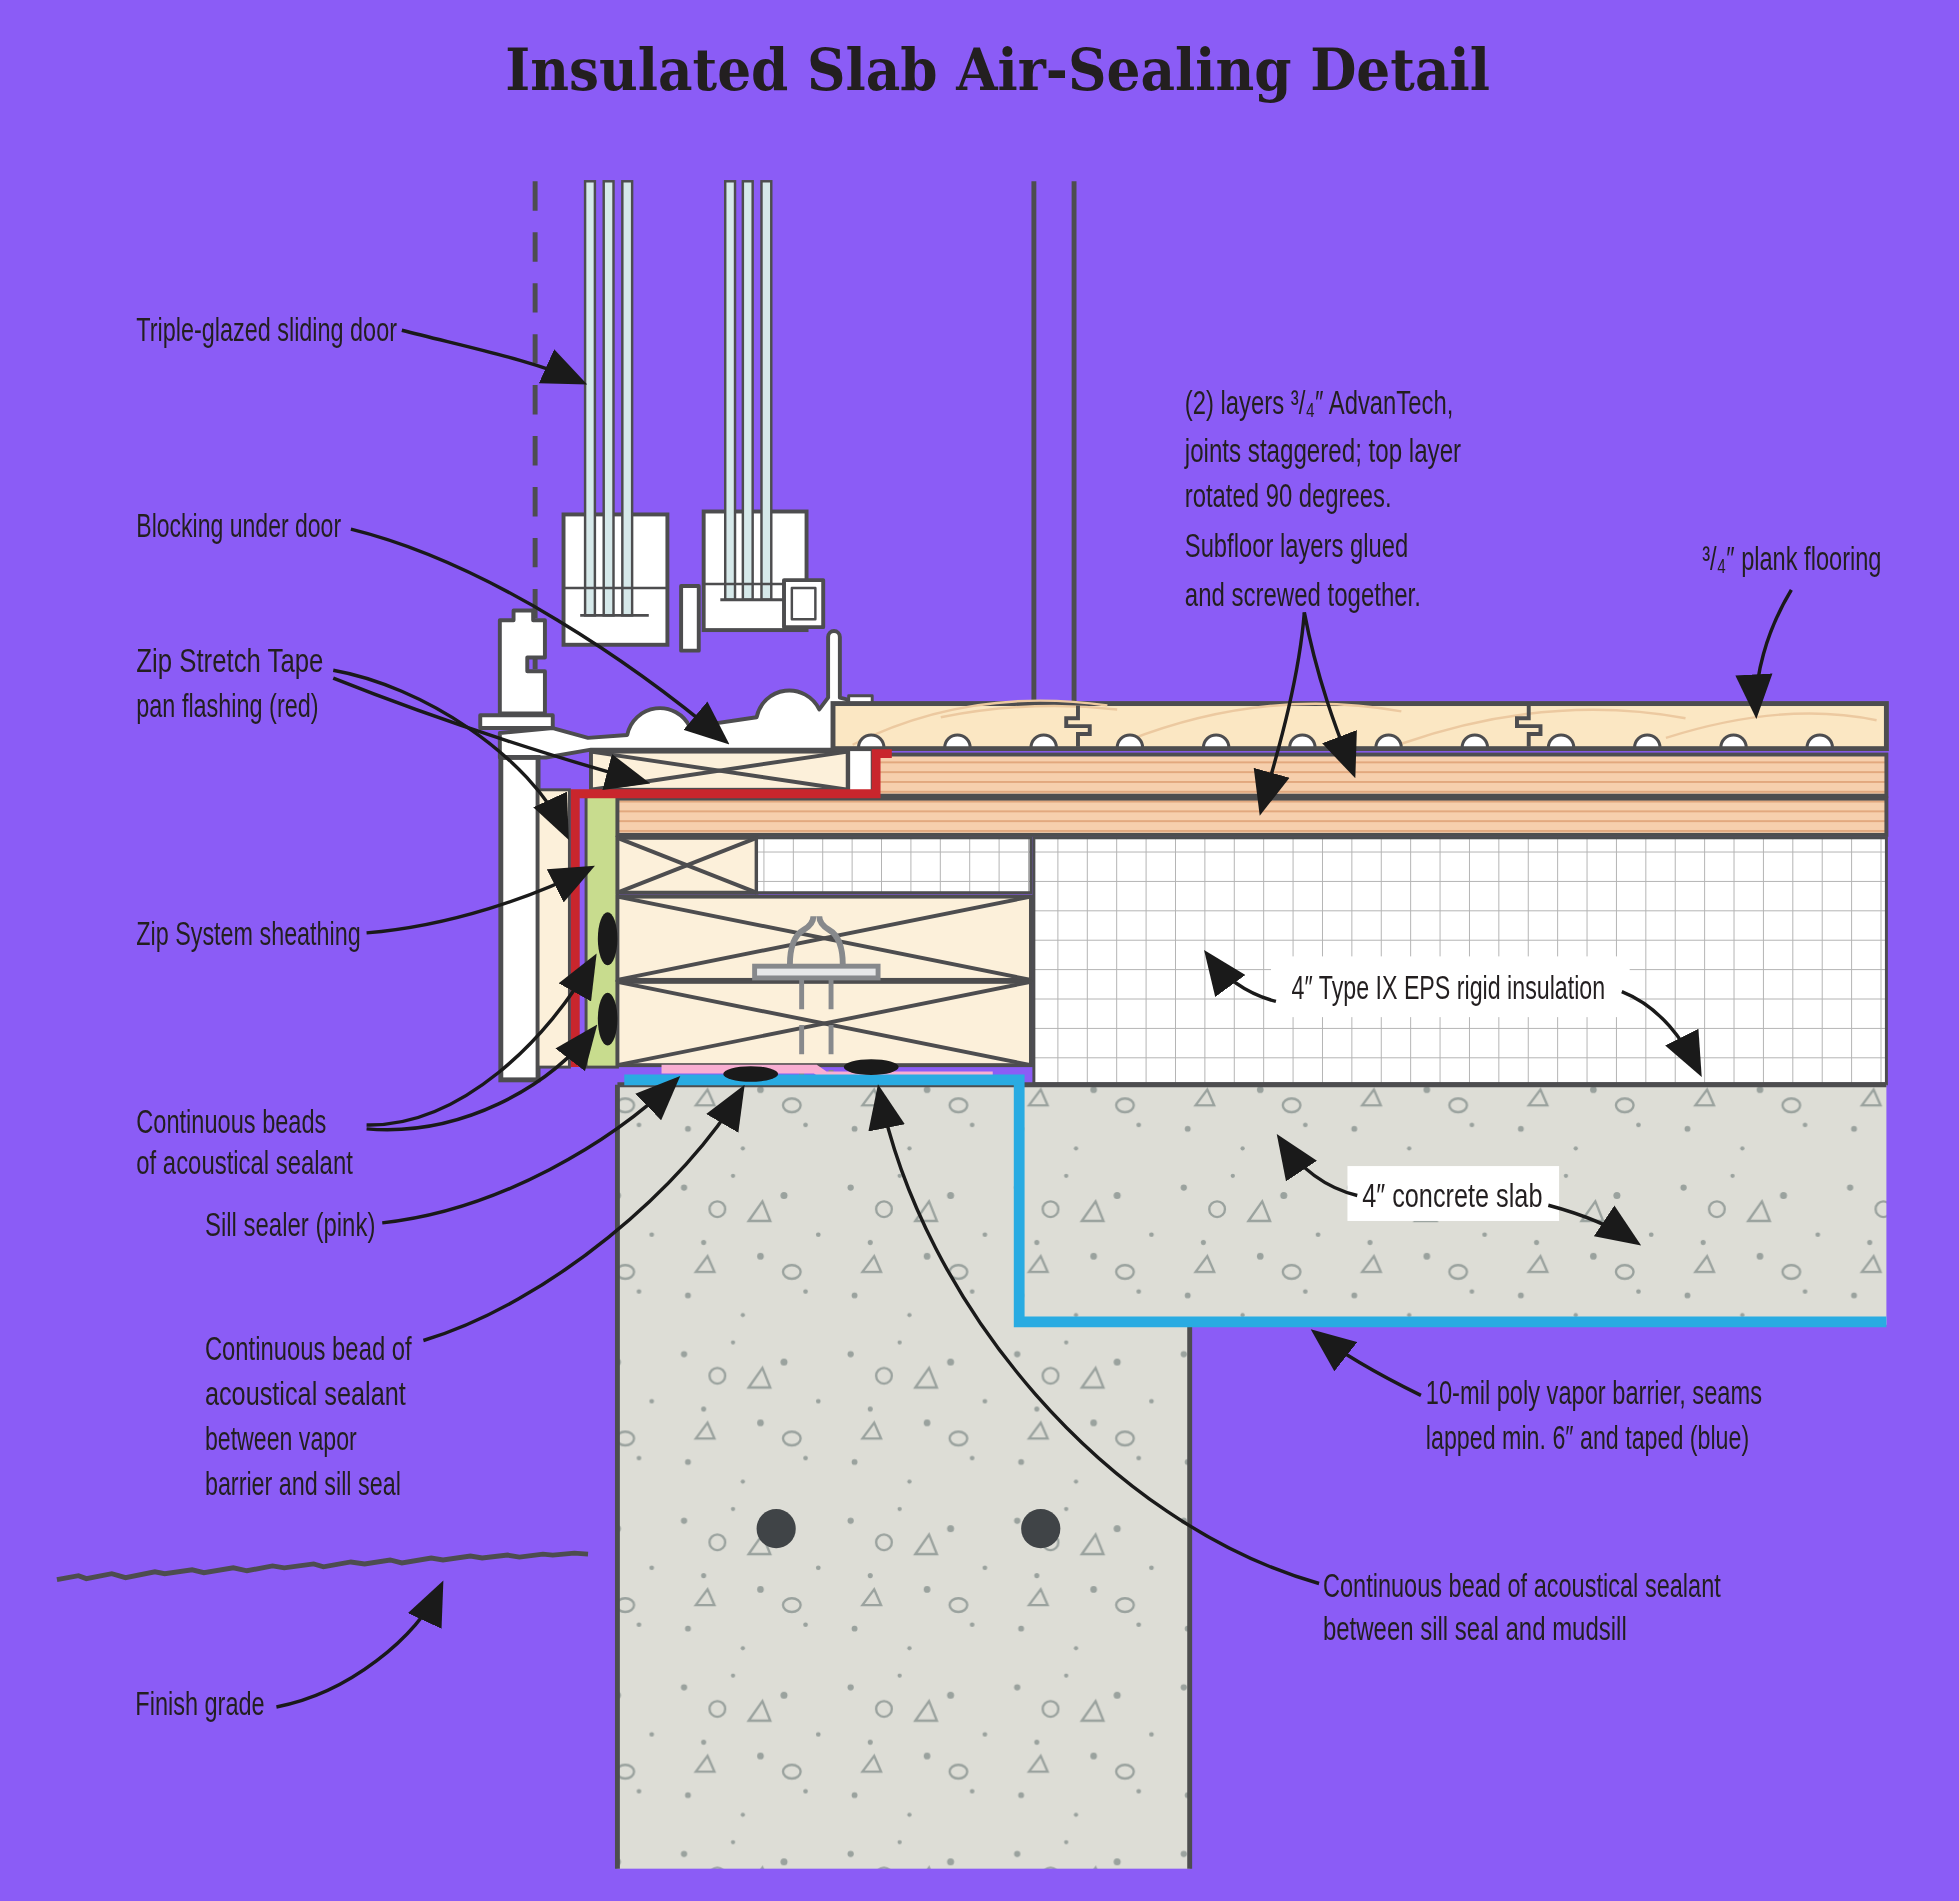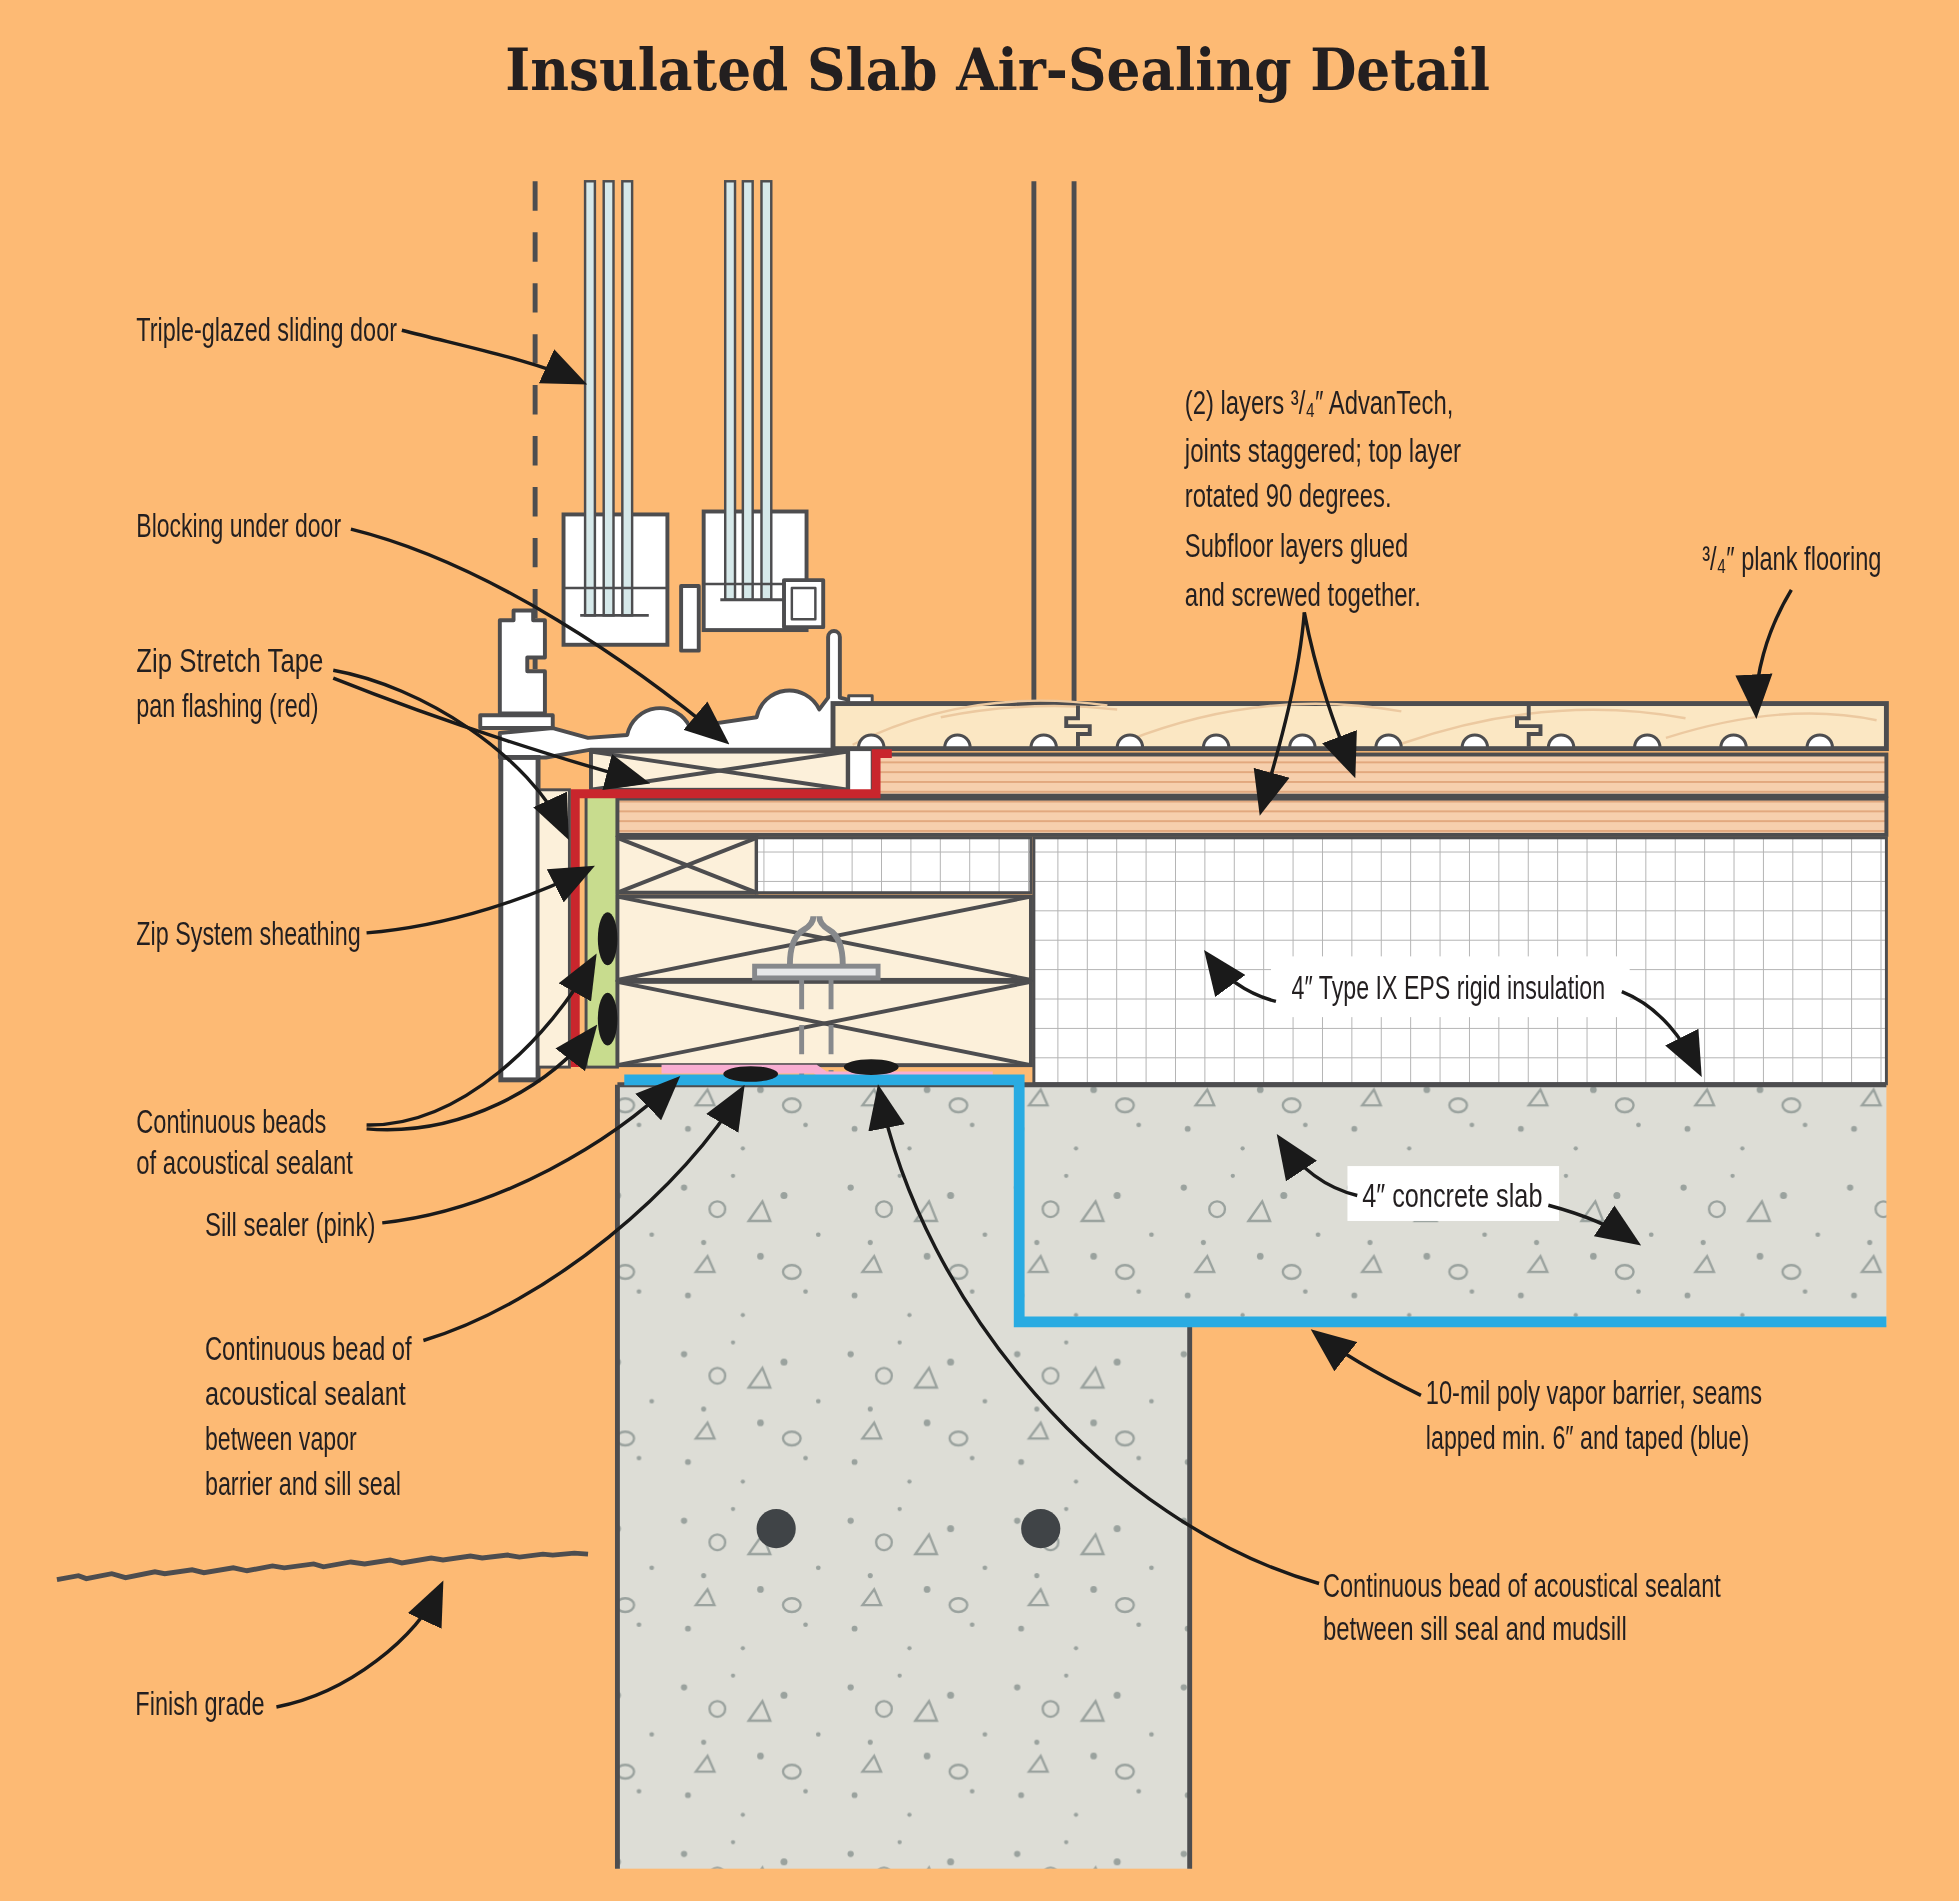--- a/index.html
+++ b/index.html
@@ -1,16 +1,16 @@
 <!DOCTYPE html>
 <html style="--line_dark: #4d4d4f; --arrow_black: #1a1a1a; --tape_red: #c9262d; --sheathing_green: #c8dc8e; --sill_pink: #f8aed2; --vapor_blue: #29abe2; --plank_tan: #fbe7c3; --subfloor_peach: #f6cfad; --subfloor_stripe: #e2a87e; --framing_cream: #fcf0da; --concrete_gray: #ddddd6; --speckle_gray: #9aa29e; --glass_blue: #d6e9ea; --metal_gray: #87898c; --grain_tan: #ecc9a0; --grid_gray: #b3b3b3; --rebar_dark: #404447;"><head>
 <meta charset="utf-8">
 <style>
   html,body{margin:0;padding:0;background:#ffffff;}
-  #canvas{position:relative;width:1959px;height:1901px;background:#fdba74;overflow:hidden;}
+  #canvas{position:relative;width:1959px;height:1901px;background:#8b5cf6;overflow:hidden;}
   svg{display:block;}
   .lbl{font-family:"Liberation Sans",sans-serif;fill:#231f20;font-size:34px;}
   .title{font-family:"DejaVu Serif",serif;font-weight:bold;fill:#231f20;font-size:60px;}
   .outline{stroke:var(--line_dark);}
   .arrow{stroke:var(--arrow_black);stroke-width:3.5;fill:none;}
   .xline{stroke:var(--line_dark);stroke-width:4;fill:none;}
   .grain{stroke:var(--grain_tan);stroke-width:2.5;fill:none;}
 </style>
 </head>
 <body>

